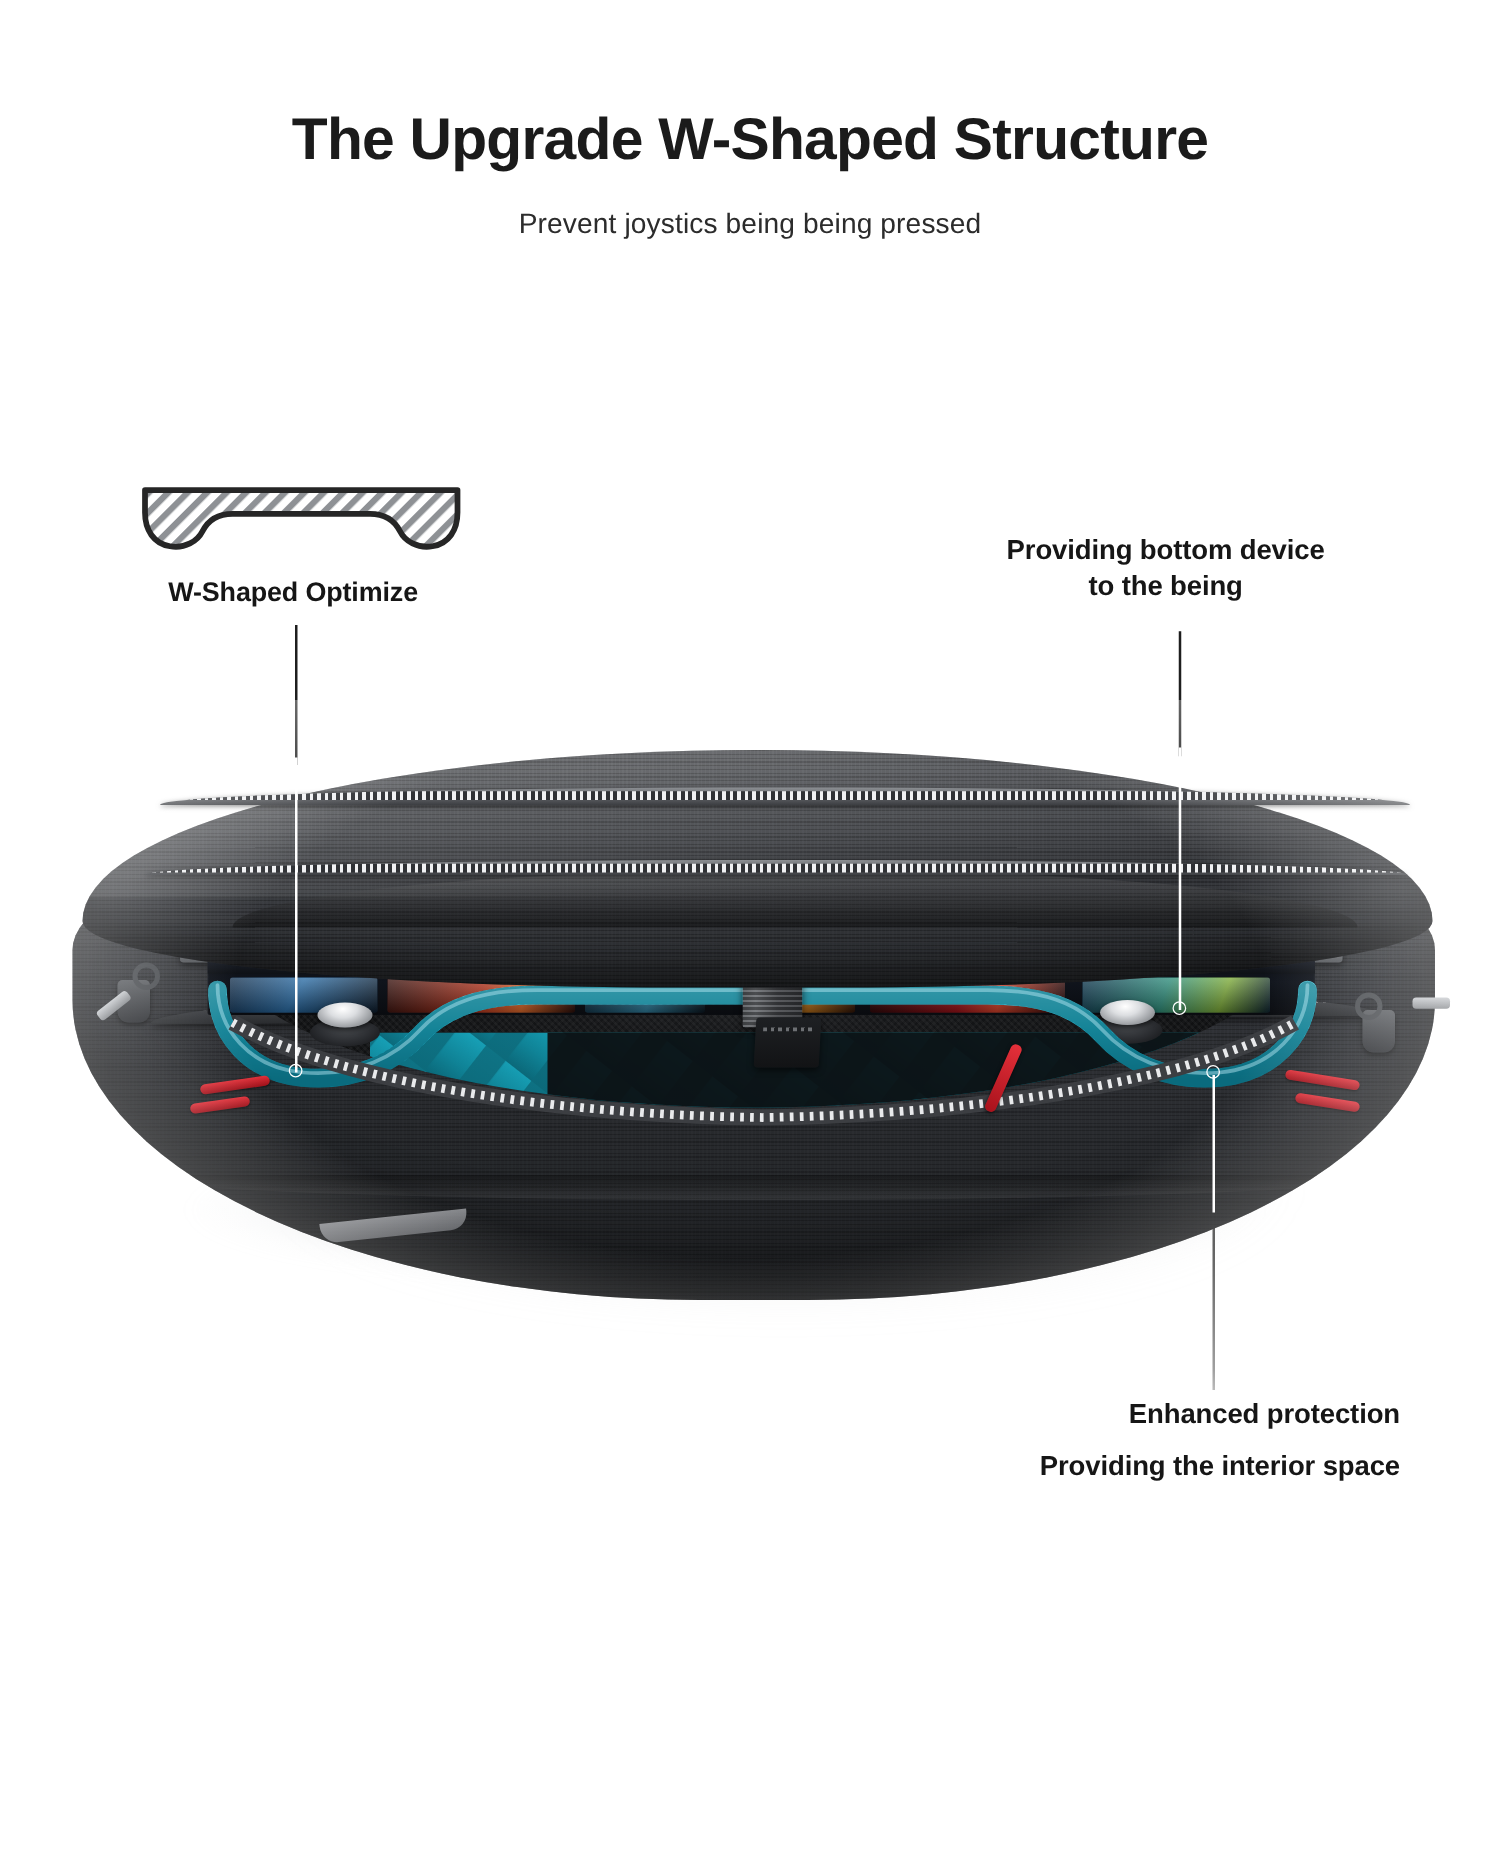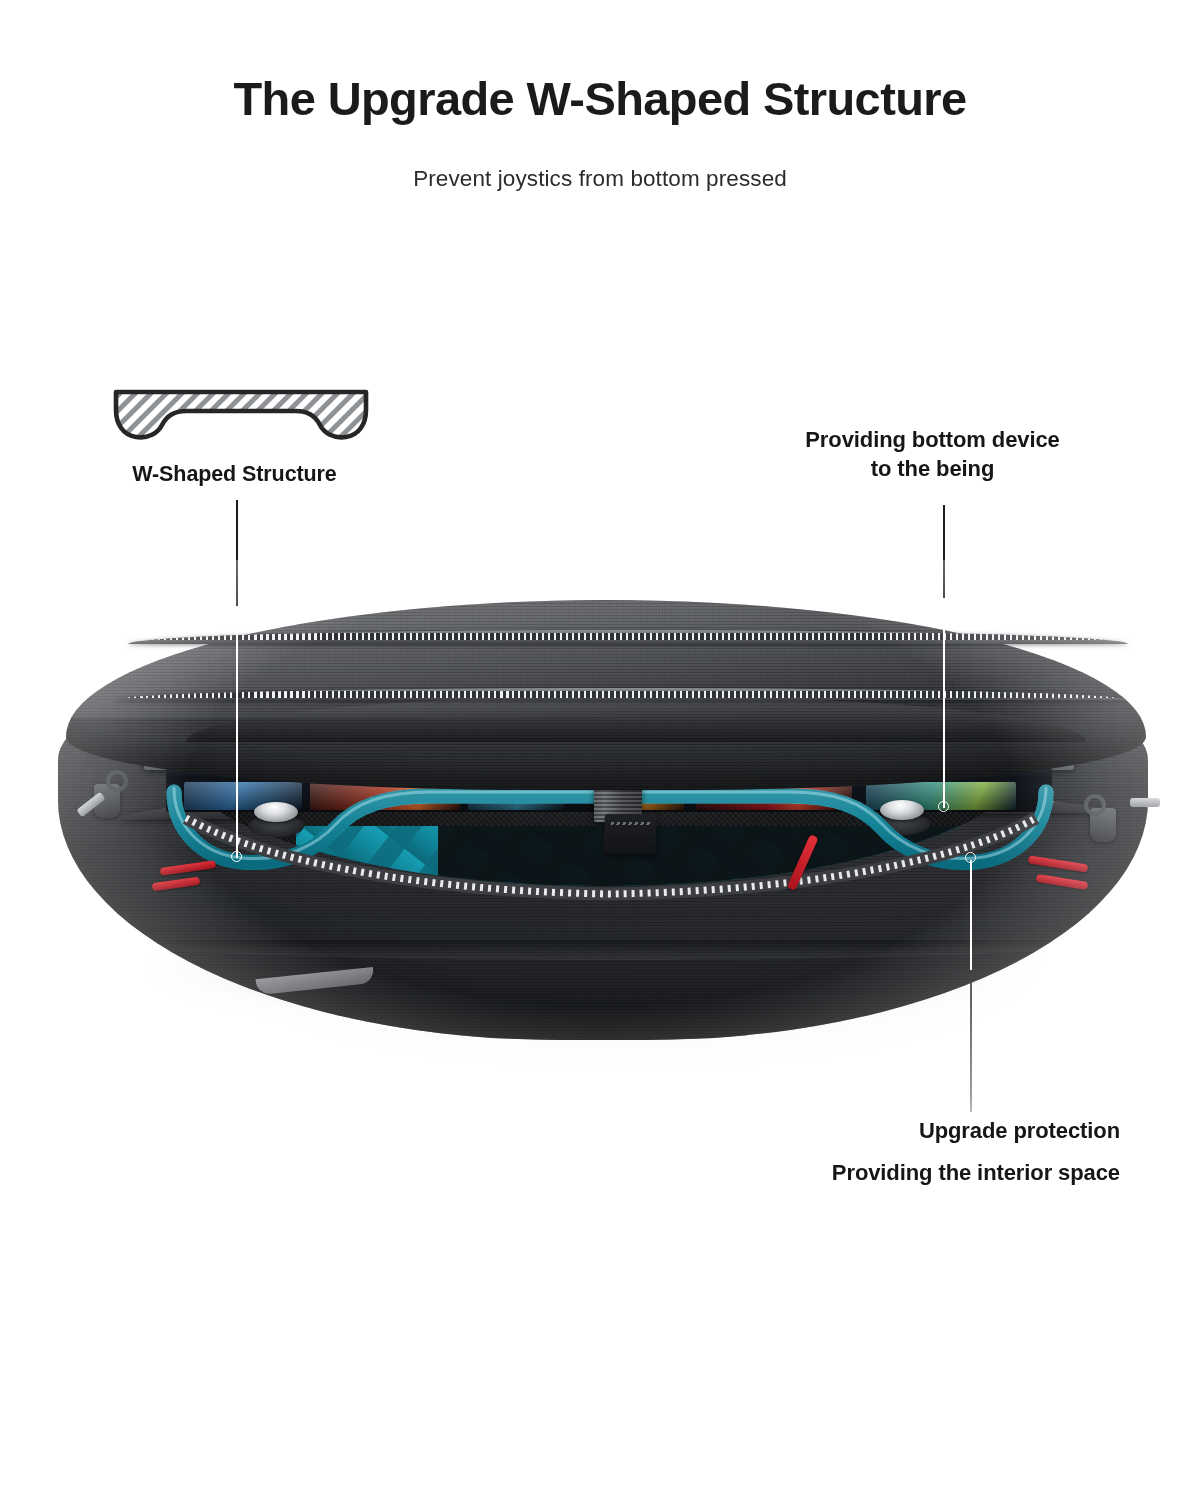--- a/index.html
+++ b/index.html
@@ -8,21 +8,21 @@
     width:1200px;height:1500px;overflow:hidden;position:relative;
     font-family:"Liberation Sans","DejaVu Sans",sans-serif;
     color:#1c1c1c;
     -webkit-font-smoothing:antialiased;
   }
   .page{position:absolute;inset:0;background:#fff;}
 
   
   .header{position:absolute;top:0;left:0;width:1200px;text-align:center;}
   .title{
-    margin:12px;padding-top:62px;
+    margin:0;padding-top:86px;
     font-size:47px;line-height:1.08;font-weight:700;letter-spacing:-0.6px;
     color:#1b1b1b;
   }
   .subtitle{
     margin:0;padding-top:28px;
     font-size:22.5px;line-height:1.2;font-weight:400;letter-spacing:.1px;
     color:#2c2c2c;
   }
 
   
@@ -325,51 +325,51 @@
     background:radial-gradient(ellipse 66% 72% at 50% 42%,rgba(255,255,255,0) 52%,rgba(255,255,255,.55) 88%,#fff 100%);
   }
 </style>
 </head>
 <body>
 
 <div class="page">
 
   <div class="header">
     <h1 class="title">The Upgrade W-Shaped Structure</h1>
-    <p class="subtitle">Prevent joystics from bottom pressed</p>
+    <p class="subtitle">Prevent joystics being being pressed</p>
   </div>
 
   <svg id="wshape-icon" viewBox="0 0 262 66">
     <defs>
       <pattern id="hatch" width="11" height="11" patternTransform="rotate(45)" patternUnits="userSpaceOnUse">
         <rect width="11" height="11" fill="#ffffff"></rect>
         <rect width="5" height="11" fill="#8e9195"></rect>
       </pattern>
     </defs>
     <path d="M6,8 L256,8 L256,26 C256,40 249,51 236,53 C224,55 214,49 210,41
              C205,31 197,27 186,27 L76,27 C65,27 57,31 52,41
              C48,49 38,55 26,53 C13,51 6,40 6,26 Z" fill="url(#hatch)" stroke="#262626" stroke-width="4.6" stroke-linejoin="round"></path>
     <line x1="6" y1="8" x2="256" y2="8" stroke="#262626" stroke-width="2.2"></line>
   </svg>
 
   <div class="leader" id="leader-wshape-dark"></div>
   <div class="leader" id="leader-support-dark"></div>
   <div class="leader" id="leader-enhanced-dark"></div>
 
   <div class="label" id="label-wshape">
-    <span class="ln">W-Shaped Structure</span>
+    <span class="ln">W-Shaped Optimize</span>
   </div>
 
   <div class="label" id="label-bottom-support">
     <span class="ln">Providing bottom device</span>
     <span class="ln">to the being</span>
   </div>
 
   <div class="label" id="label-enhanced">
-    <span class="ln">Upgrade protection</span>
+    <span class="ln">Enhanced protection</span>
   </div>
   <div class="label" id="label-optimize">
     <span class="ln">Providing the interior space</span>
   </div>
 
   <div id="product-scene">
 
     <div class="scene-shadow2"></div>
     <div class="scene-shadow"></div>
 

